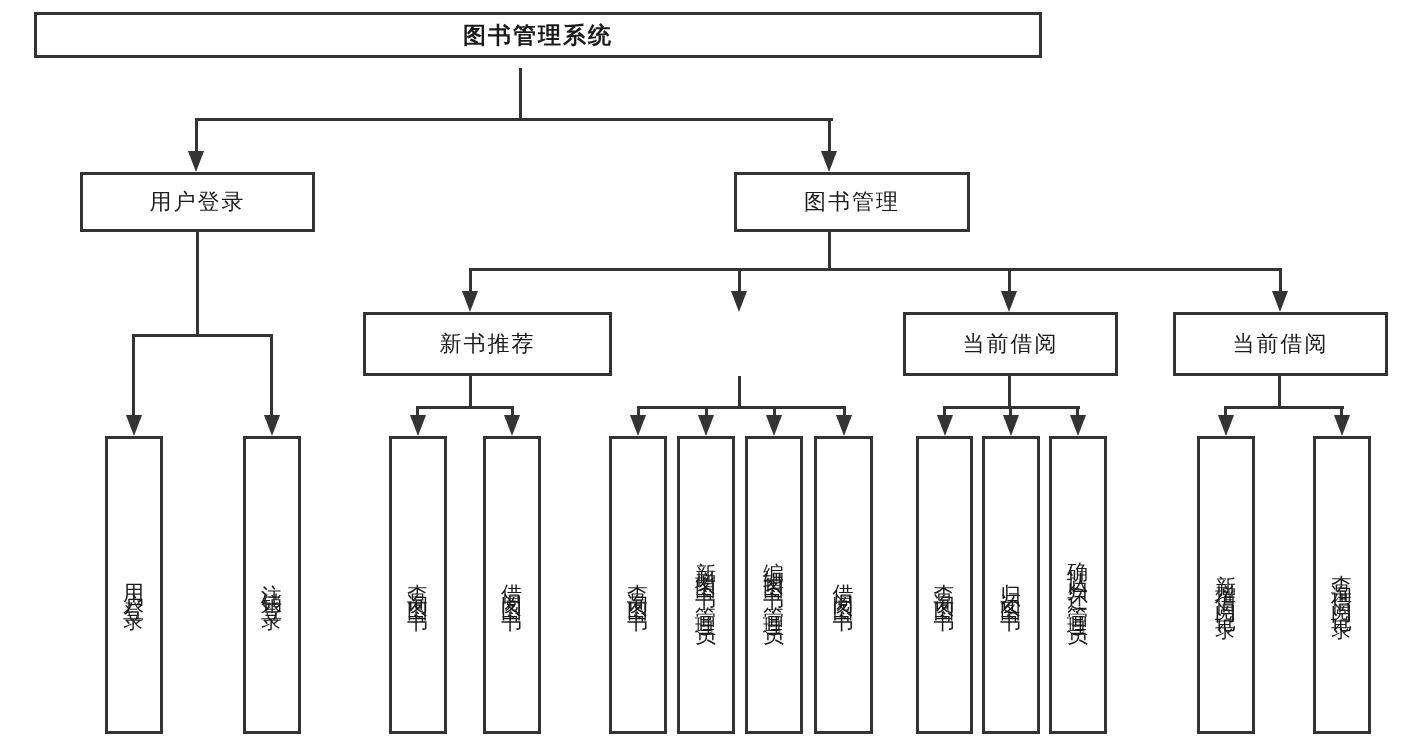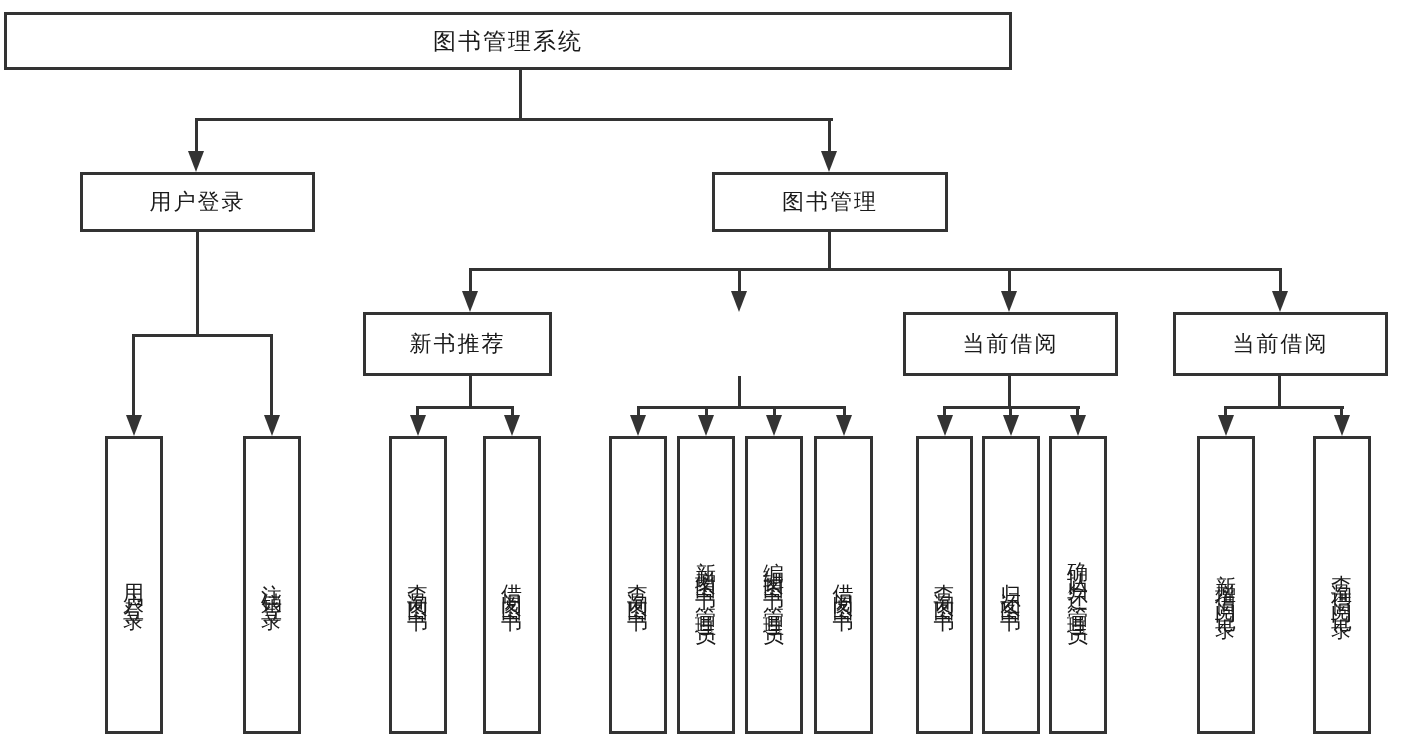--- a/index.html
+++ b/index.html
@@ -53,51 +53,51 @@
     opacity: 0.9;
     letter-spacing: 1px;
     white-space: nowrap;
   }
 </style>
 </head>
 <body>
 
 <div class="canvas">
 
-  <div class="box hbox root-box" style="left:4px; top:12px; width:1008px; height:58px;">图书管理系统</div>
+  <div class="box hbox root-box" style="left:34px; top:12px; width:1008px; height:46px;font-weight:bold;">图书管理系统</div>
 
   <div class="vl" style="left:519px; top:68px; height:52px;"></div>
   <div class="hl" style="left:195px; top:118px; width:638px;"></div>
   <div class="vl" style="left:195px; top:118px; height:35px;"></div>
   <div class="ar" style="left:188px; top:151px;"></div>
   <div class="vl" style="left:828px; top:118px; height:35px;"></div>
   <div class="ar" style="left:821px; top:151px;"></div>
 
   <div class="box hbox" style="left:80px; top:172px; width:235px; height:60px;">用户登录</div>
-  <div class="box hbox" style="left:712px; top:172px; width:236px; height:60px;text-align:right;">图书管理</div>
+  <div class="box hbox" style="left:734px; top:172px; width:236px; height:60px;text-align:right;">图书管理</div>
 
   <div class="vl" style="left:196px; top:232px; height:105px;"></div>
   <div class="hl" style="left:132px; top:334px; width:141px;"></div>
   <div class="vl" style="left:132px; top:334px; height:81px;"></div>
   <div class="ar" style="left:126px; top:415px;"></div>
   <div class="vl" style="left:270px; top:334px; height:81px;"></div>
   <div class="ar" style="left:264px; top:415px;"></div>
 
   <div class="vl" style="left:828px; top:232px; height:39px;"></div>
   <div class="hl" style="left:469px; top:268px; width:813px;"></div>
   <div class="vl" style="left:469px; top:268px; height:23px;"></div>
   <div class="ar" style="left:462px; top:291px;"></div>
   <div class="vl" style="left:738px; top:268px; height:23px;"></div>
   <div class="ar" style="left:731px; top:291px;"></div>
   <div class="vl" style="left:1008px; top:268px; height:23px;"></div>
   <div class="ar" style="left:1001px; top:291px;"></div>
   <div class="vl" style="left:1279px; top:268px; height:23px;"></div>
   <div class="ar" style="left:1272px; top:291px;"></div>
 
-  <div class="box hbox" style="left:363px; top:312px; width:189px; height:64px;text-align:center;">新书推荐</div>
+  <div class="box hbox" style="left:363px; top:312px; width:249px; height:64px;text-align:center;">新书推荐</div>
   <div class="box hbox" style="left:903px; top:312px; width:215px; height:64px;">当前借阅</div>
   <div class="box hbox" style="left:1173px; top:312px; width:215px; height:64px;">当前借阅</div>
 
   <div class="vl" style="left:469px; top:376px; height:33px;"></div>
   <div class="hl" style="left:416px; top:406px; width:98px;"></div>
   <div class="vl" style="left:416px; top:406px; height:10px;"></div>
   <div class="ar" style="left:410px; top:415px;"></div>
   <div class="vl" style="left:511px; top:406px; height:10px;"></div>
   <div class="ar" style="left:504px; top:415px;"></div>
 

